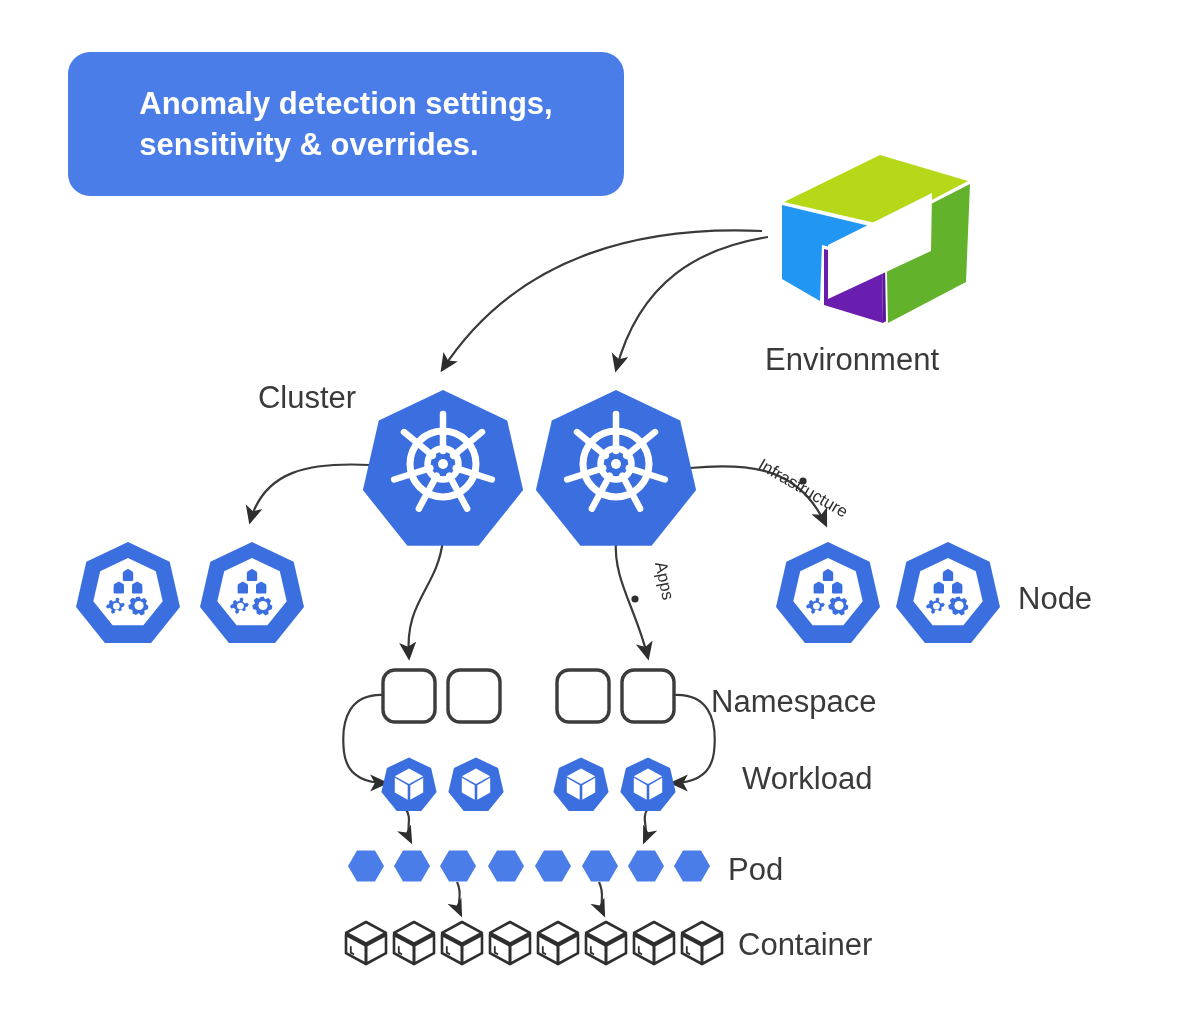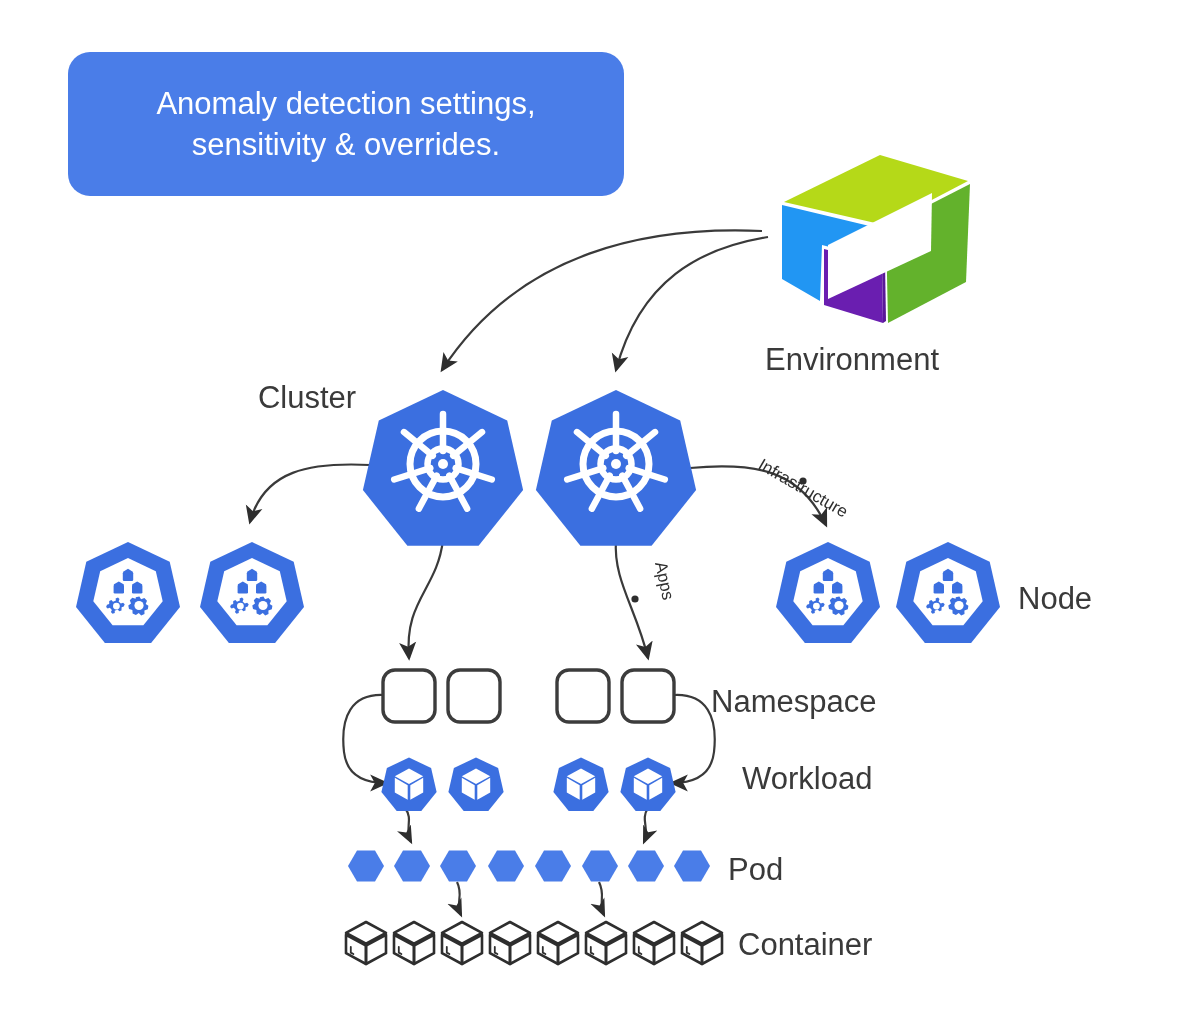--- a/index.html
+++ b/index.html
@@ -35,23 +35,24 @@
     display: flex;
     align-items: center;
     justify-content: center;
     box-sizing: border-box;
     padding: 6px 26px;
   }
   .callout-text {
     color: #ffffff;
     font-size: 31px;
     line-height: 1.33;
-    text-align: center;
+    text-align: left;
     font-family: "Liberation Sans", sans-serif;
     white-space: pre-line;
+    font-weight: bold;
   }
   .svg-label {
     font-family: "Liberation Sans", sans-serif;
     fill: #3a3a3a;
   }
   .label-lg { font-size: 31px; }
   .label-edge { font-size: 17px; fill: #2f2f2f; }
 </style>
 </head>
 <body>

